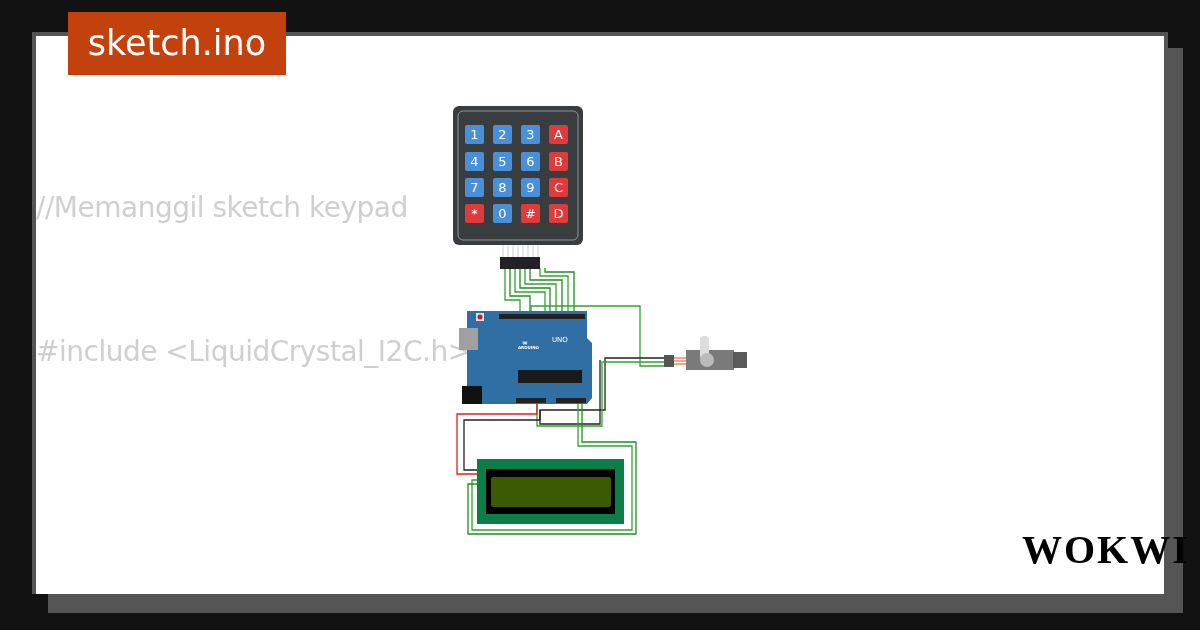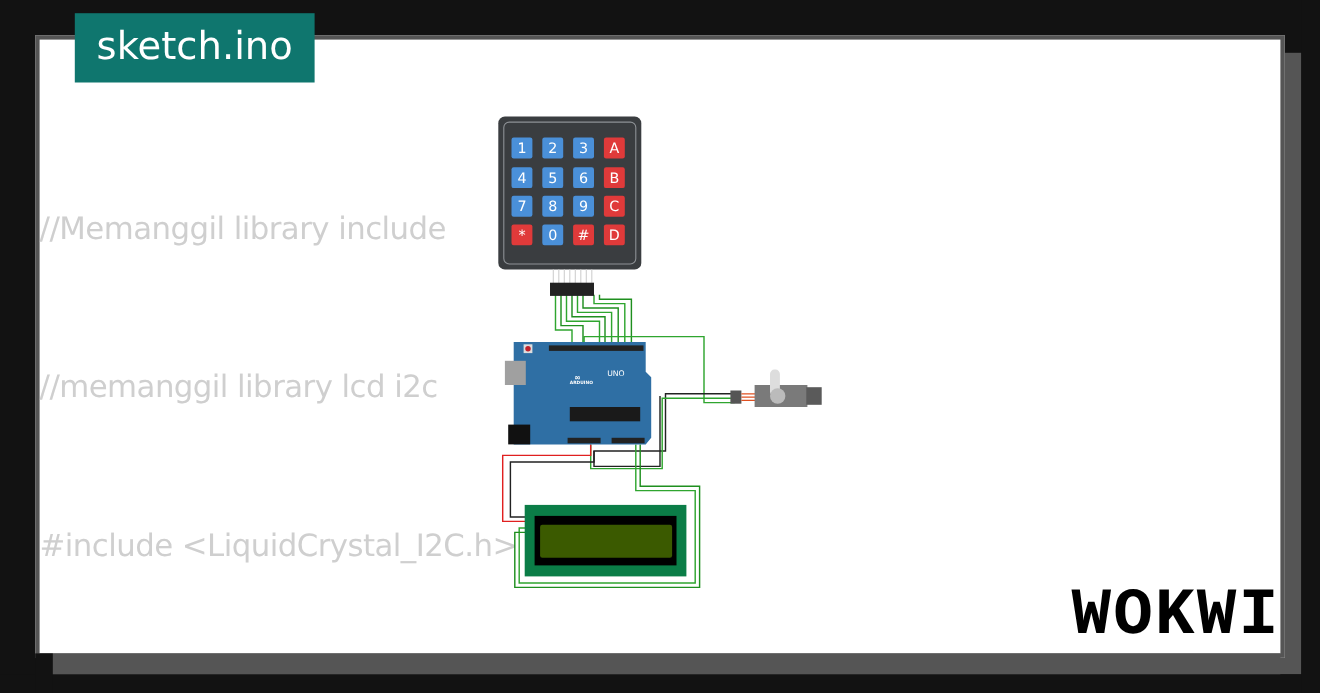--- a/index.html
+++ b/index.html
@@ -1,35 +1,34 @@
 <!DOCTYPE html>
 <html><head>
 <meta charset="utf-8">
 <style>
   html,body{margin:0;padding:0;}
   body{width:1200px;height:630px;background:#121212;position:relative;overflow:hidden;font-family:"DejaVu Sans","Liberation Sans",sans-serif;}
   .shadow{position:absolute;left:48px;top:48px;width:1135px;height:565px;background:#555555;}
   .panel{position:absolute;left:32px;top:32px;width:1128px;height:558px;background:#ffffff;border:4px solid #555555;overflow:hidden;}
-  .tab{position:absolute;left:68px;top:12px;width:218px;height:63px;background:#0f766e;color:#ffffff;font-size:35px;line-height:63px;text-align:center;z-index:5;font-family:"DejaVu Sans",sans-serif;}
+  .tab{position:absolute;left:68px;top:12px;width:218px;height:63px;background:#c2410c;color:#ffffff;font-size:35px;line-height:63px;text-align:center;z-index:5;font-family:"DejaVu Sans",sans-serif;}
   .code{position:absolute;left:36px;top:88px;font-size:28px;line-height:48px;color:#cfcfcf;white-space:pre;font-family:"DejaVu Sans",sans-serif;letter-spacing:-0.5px;}
   .code div{height:48px;}
   .diagram{position:absolute;left:0;top:0;width:1200px;height:630px;z-index:3;}
-  .logo{position:absolute;left:974px;top:526px;font-size:60px;font-weight:bold;color:#000;z-index:4;letter-spacing:2px;font-family:Liberation Mono, monospace;}
+  .logo{position:absolute;left:1022px;top:526px;font-size:40px;font-weight:bold;color:#000;z-index:4;letter-spacing:2px;font-family:Liberation Serif, serif;}
 </style>
 </head>
 <body>
 
 <div class="shadow"></div>
 <div class="panel"></div>
 
 <div class="tab">sketch.ino</div>
 
 <div class="code" style="clip-path:inset(0 0 0 0);">
-  <div>//Memanggil library include</div>
-  <div>//memanggil library lcd i2c</div>
+  <div>//Memanggil sketch keypad</div>
   <div>#include &lt;LiquidCrystal_I2C.h&gt;</div>
   
   
   
   
   
   
   
 </div>
 <div style="position:absolute;left:36px;top:594px;width:1128px;height:40px;background:#555555;z-index:2;"></div>

